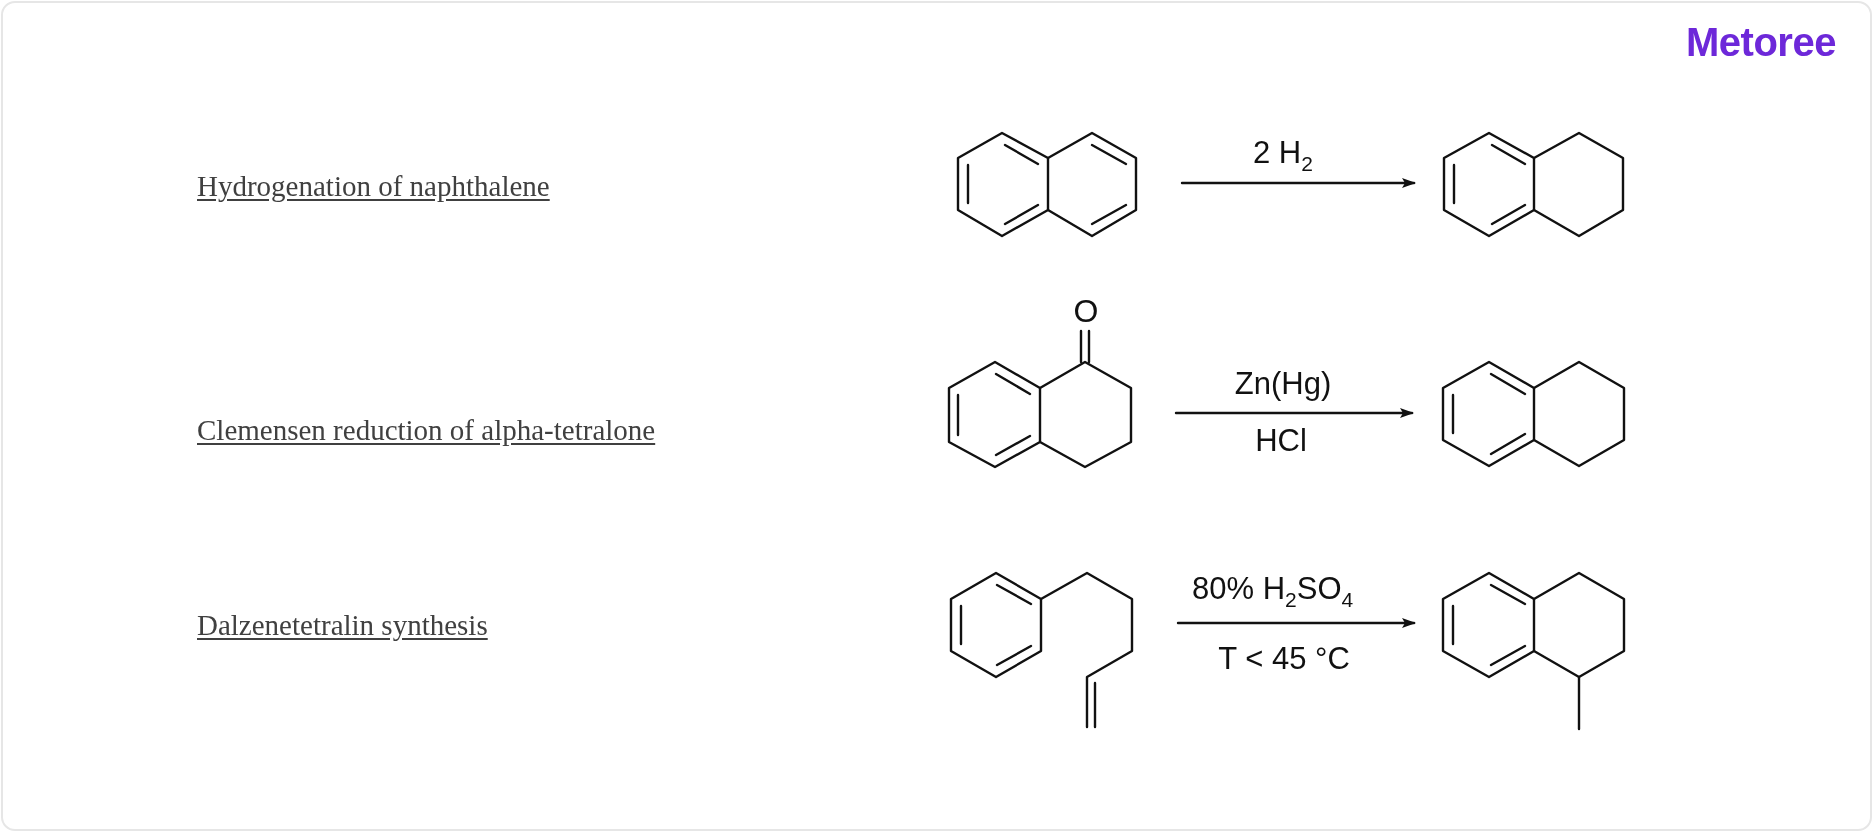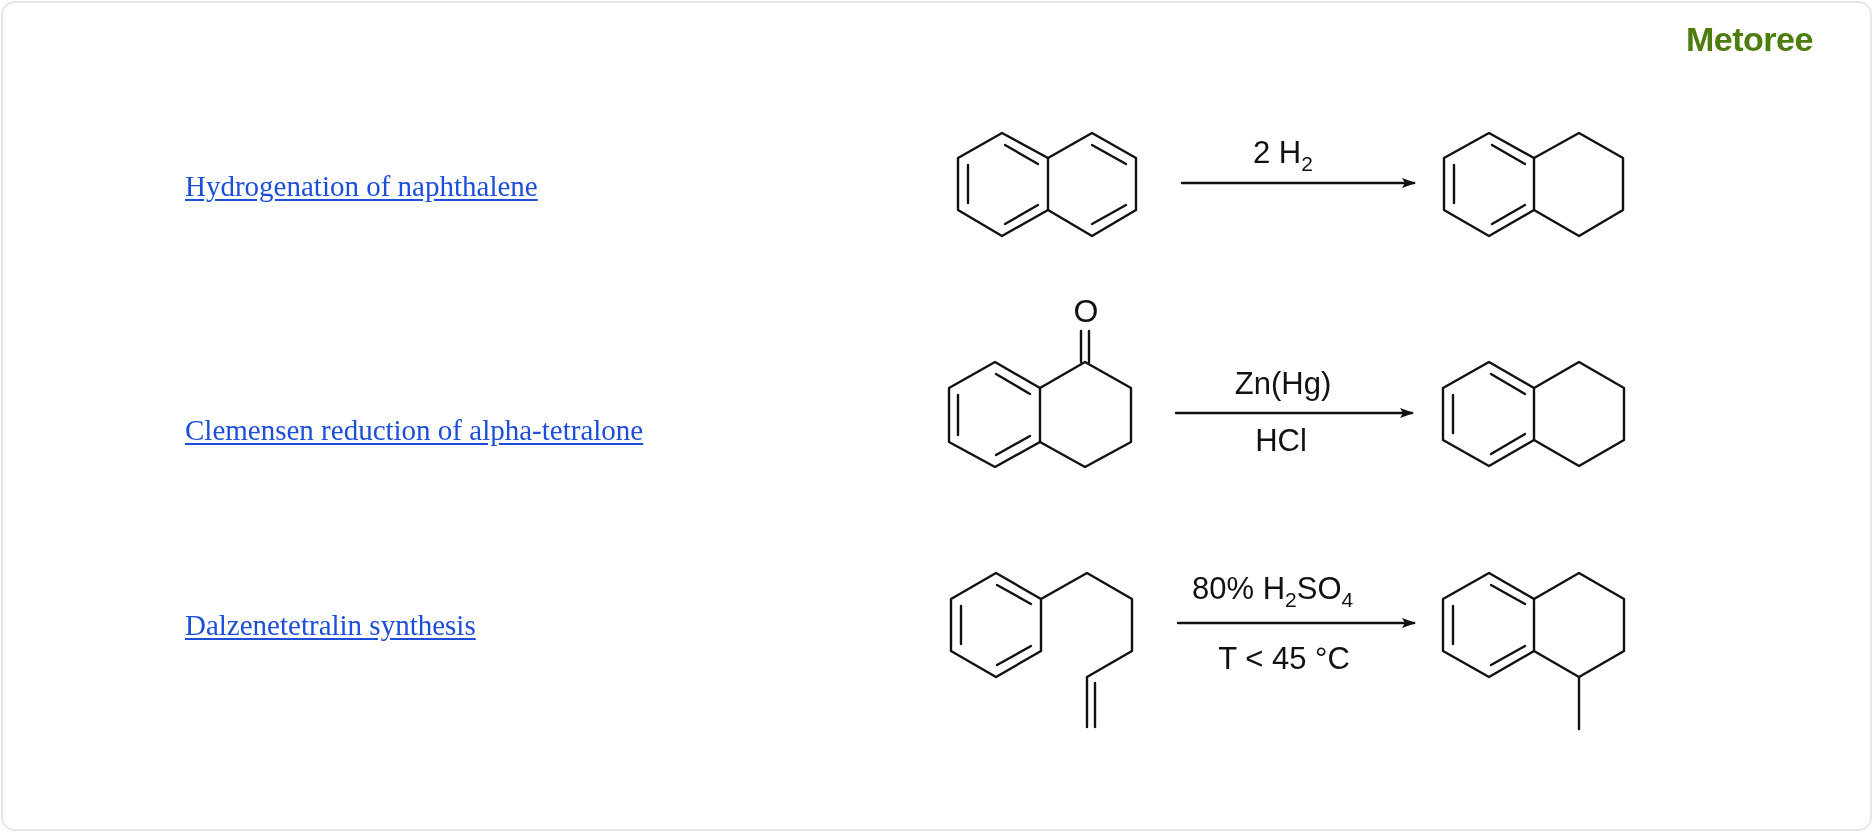--- a/index.html
+++ b/index.html
@@ -3,25 +3,25 @@
 <meta charset="utf-8">
 <style>
   html, body { margin:0; padding:0; background:#ffffff; }
   body { width:1875px; height:834px; position:relative; overflow:hidden; font-family:"Liberation Sans", sans-serif; }
   .card {
     position:absolute; left:1px; top:1px; width:1871px; height:830px;
     border:2px solid #e6e6e6; border-radius:14px; box-sizing:border-box; background:#fff;
   }
   .watermark {
     position:absolute; left:1686px; top:20px; font-family:"Liberation Sans", sans-serif;
-    font-weight:bold; font-size:34px; color:#4d7c0f; letter-spacing:-0.5px;
+    font-weight:bold; font-size:40px; color:#6d28d9; letter-spacing:-0.5px;
   }
   .label {
-    position:absolute; font-family:"Liberation Serif", serif; font-size:29px; color:#1d4ed8;
-    text-decoration:underline; text-underline-offset:3px; white-space:nowrap;
+    position:absolute; font-family:"Liberation Serif", serif; font-size:29px; color:#404040;
+    text-decoration:underline; text-underline-offset:3px; white-space:nowrap;margin-left:12px;
   }
   svg.scheme { position:absolute; left:0; top:0; }
   svg.scheme line, svg.scheme polyline, svg.scheme polygon.ring { stroke:#111; stroke-width:2.4; fill:none; stroke-linecap:round; stroke-linejoin:round; }
   svg.scheme text { font-family:"Liberation Sans", sans-serif; fill:#111; }
 </style>
 </head>
 <body>
 
 <div class="card"></div>
 <div class="watermark">Metoree</div>

